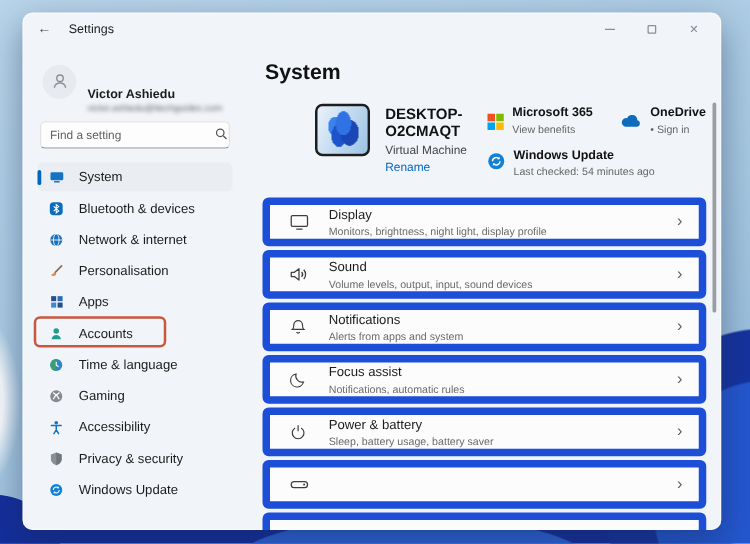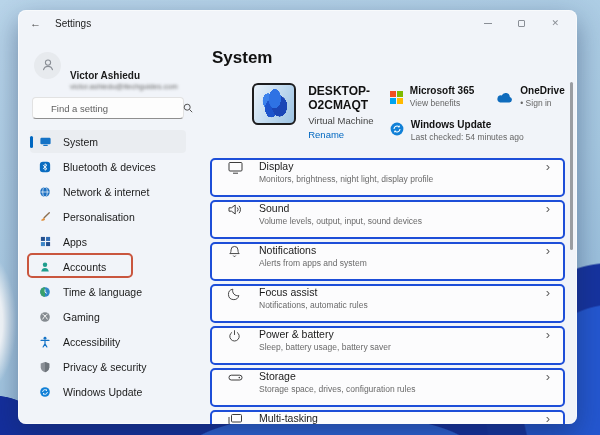--- a/index.html
+++ b/index.html
@@ -39,21 +39,21 @@
   
   .sidebar { width:180px; flex:0 0 180px; padding:8px 12px 0 12px; }
   .user-block { display:flex; align-items:center; gap:9px; margin:2px 2px 0 4px; height:38px; }
   .avatar { width:27px; height:27px; border-radius:50%; background:#e7eaee; display:flex; align-items:center; justify-content:center; }
   .user-name { font-size:10px; font-weight:700; color:#1b1b1b;margin-top:31px; }
   .user-email { font-size:7.5px; color:#666; filter:blur(1.6px); margin-top:1px; }
 
   .search-box {
     margin:13px 2px 0 2px; height:22px; background:#fdfdfd;
     border:1px solid #e2e2e2; border-bottom:1px solid #8f8f8f; border-radius:4px;
-    display:flex; align-items:center; padding:0 18px;
+    display:flex; align-items:center; padding:0 7px;
   }
   .search-input { flex:1; border:none; outline:none; background:transparent; font-size:9.5px; color:#333;
     font-family:"Liberation Sans","DejaVu Sans",sans-serif; }
   .search-input::placeholder { color:#5f5f5f; }
 
   .nav { margin-top:11px; }
   .nav-item {
     position:relative; height:23px; margin-bottom:2px; border-radius:4px;
     display:flex; align-items:center; gap:11px; padding:0 8px;
     font-size:10.5px; color:#1b1b1b; cursor:default;
@@ -89,22 +89,22 @@
   .qc-row { display:flex; gap:22px; }
   .qc { display:flex; gap:7px; align-items:center; }
   .qc-title { font-size:10px; font-weight:700; color:#111; }
   .qc-sub { font-size:8.5px; color:#666; margin-top:2px; }
   .ms-logo { display:grid; grid-template-columns:6px 6px; grid-gap:1px; margin-top:2px; }
   .ms-logo span { width:6px; height:6px; }
   .qc-update { margin-top:11px; }
 
   .rows { margin-top:16px; }
   .setting-row {
-    height:39px; background:#fcfcfd; border:2px solid #1d4ed8; border-radius:5px;
-    margin-bottom:3px; display:flex; align-items:flex-start; padding:0 13px 0 15px; gap:15px; cursor:default;
+    height:39px; background:#fcfcfd; border:6px solid #1d4ed8; border-radius:5px;
+    margin-bottom:3px; display:flex; align-items:center; padding:0 13px 0 15px; gap:15px; cursor:default;
   }
   .row-icon { width:17px; flex:0 0 17px; display:flex; align-items:center; }
   .row-title { font-size:10.5px; color:#1b1b1b; }
   .row-sub { font-size:8.5px; color:#6a6a6a; margin-top:2px; }
   .row-chevron { margin-left:auto; color:#5f5f5f; font-size:13px; line-height:1; padding-bottom:2px; }
 
   .scrollbar-thumb {
     position:absolute; right:4px; top:72px; width:3px; height:168px;
     background:#9a9da2; border-radius:3px;
   }
@@ -400,24 +400,20 @@
             <span class="row-chevron">›</span>
           </div>
 
           <div class="setting-row">
             <span class="row-icon">
               <svg width="17" height="15" viewBox="0 0 16 15">
                   <rect x="1.5" y="5.2" width="13" height="4.8" rx="2.3" fill="none" stroke="#3d3d3d" stroke-width="1"></rect>
                   <circle cx="11.8" cy="7.6" r=".8" fill="#3d3d3d"></circle>
                 </svg>
             </span>
-            <span>
-              <div class="row-title">Storage</div>
-              <div class="row-sub">Storage space, drives, configuration rules</div>
-            </span>
             <span class="row-chevron">›</span>
           </div>
 
           <div class="setting-row">
             <span class="row-icon">
               <svg width="16" height="15" viewBox="0 0 16 15">
                   <rect x="4.5" y="2.5" width="10" height="7.5" rx="1" fill="none" stroke="#3d3d3d" stroke-width="1"></rect>
                   <path d="M2 5v6.2a1.3 1.3 0 0 0 1.3 1.3H11" fill="none" stroke="#3d3d3d" stroke-width="1"></path>
                 </svg>
             </span>

